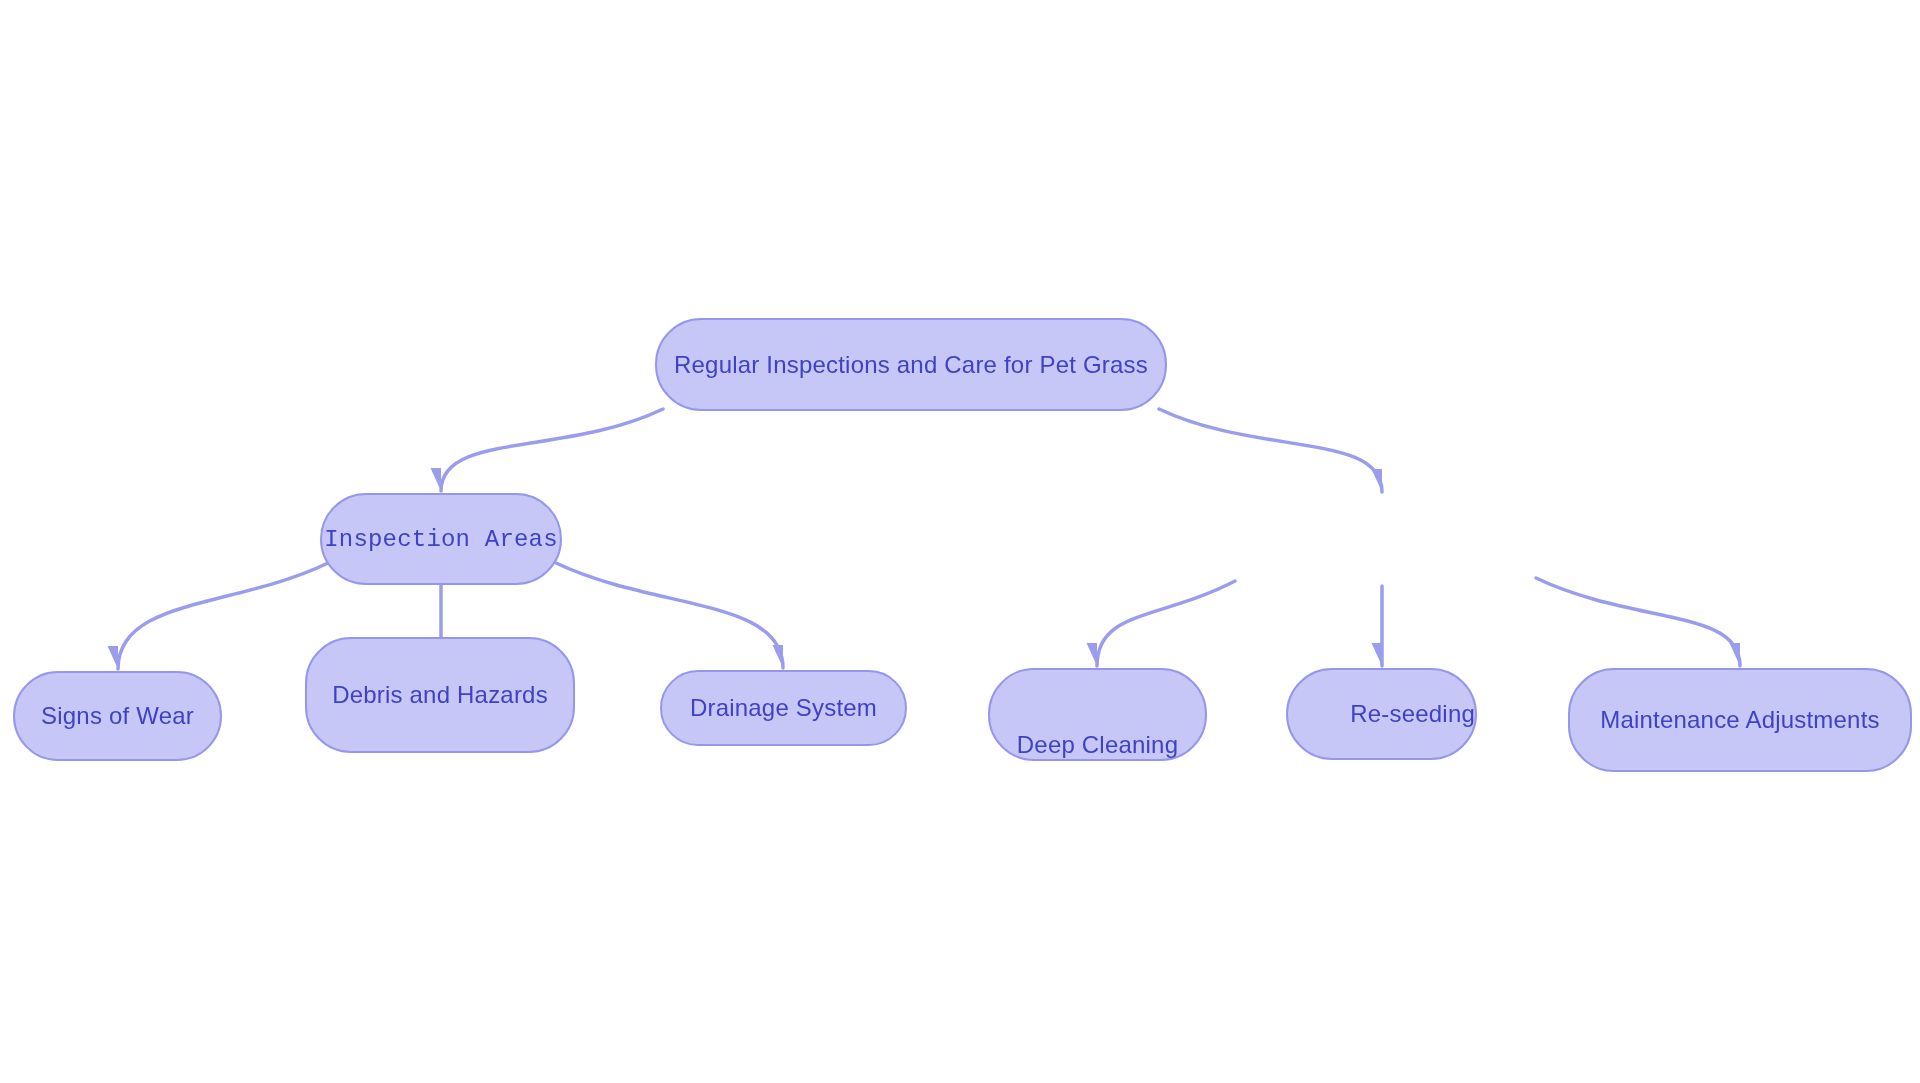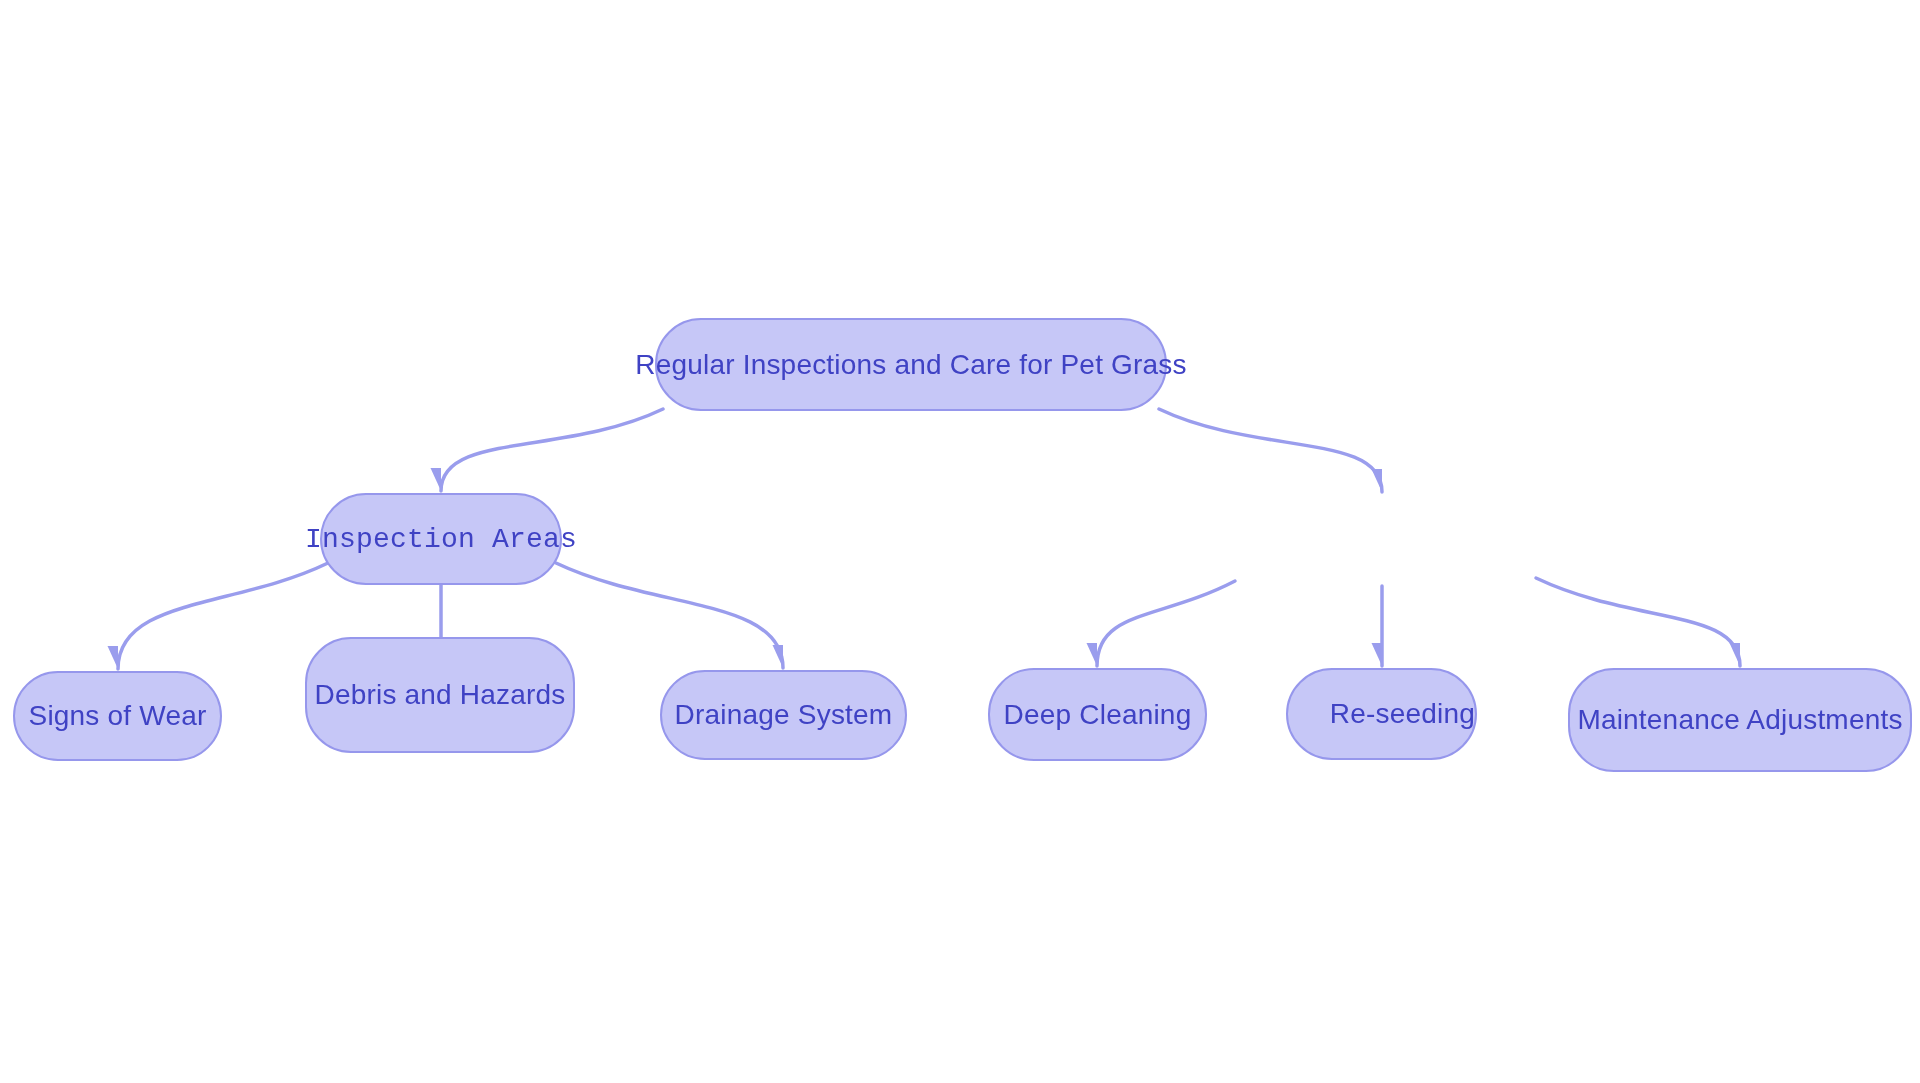--- a/index.html
+++ b/index.html
@@ -34,21 +34,21 @@
     display: flex;
     align-items: center;
     justify-content: center;
     background: var(--node-fill, #c6c7f7);
     border: 2px solid var(--node-border, #9697ec);
     border-radius: 46px;
     box-sizing: border-box;
   }
   .node-label {
     color: var(--node-text, #3f42c4);
-    font-size: 28px;
+    font-size: 24px;
     font-weight: 400;
     white-space: nowrap;
     letter-spacing: 0.2px;
     text-align: center;
   }
 </style>
 </head>
 <body>
 
 <div id="canvas">
@@ -79,25 +79,25 @@
 
 
   <div class="node" style="left:13px; top:671px; width:209px; height:90px;justify-content:center;">
     <span class="node-label">Signs of Wear</span>
   </div>
 
   <div class="node" style="left:305px; top:637px; width:270px; height:116px;">
     <span class="node-label">Debris and Hazards</span>
   </div>
 
-  <div class="node" style="left:660px; top:670px; width:247px; height:90px;">
+  <div class="node" style="left:660px; top:670px; width:247px; height:76px;">
     <span class="node-label">Drainage System</span>
   </div>
 
-  <div class="node" style="left:988px; top:668px; width:219px; height:93px;">
+  <div class="node" style="left:988px; top:668px; width:219px; height:93px;align-items:flex-end;">
     <span class="node-label">Deep Cleaning</span>
   </div>
 
   <div class="node" style="left:1286px; top:668px; width:191px; height:92px;justify-content:flex-end;">
     <span class="node-label">Re-seeding</span>
   </div>
 
   <div class="node" style="left:1568px; top:668px; width:344px; height:104px;">
     <span class="node-label">Maintenance Adjustments</span>
   </div>

